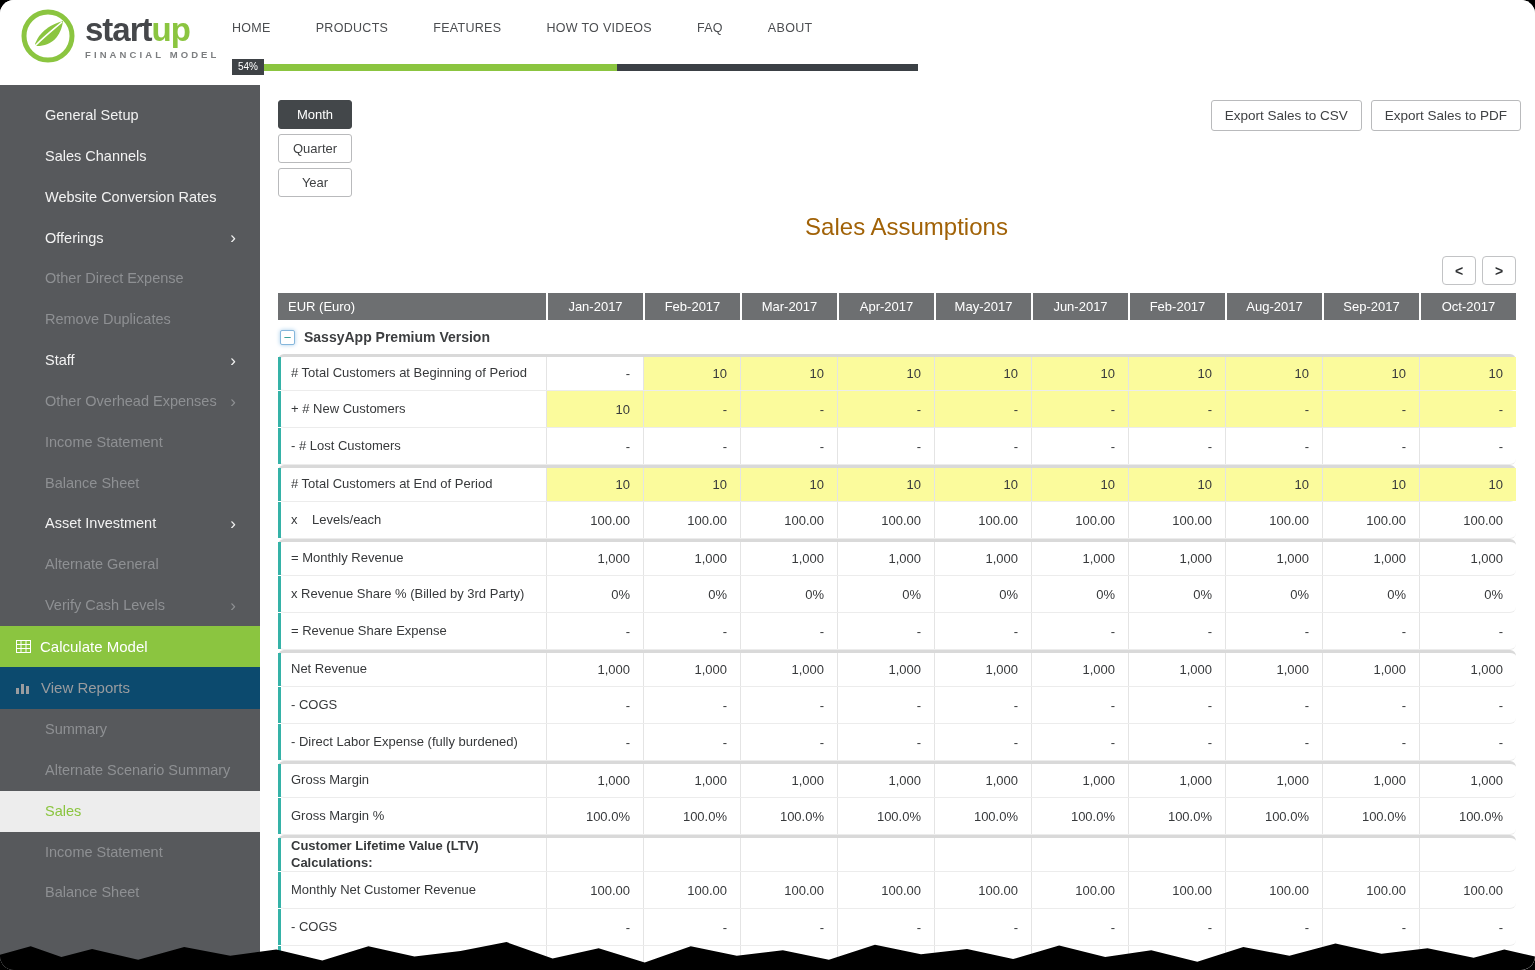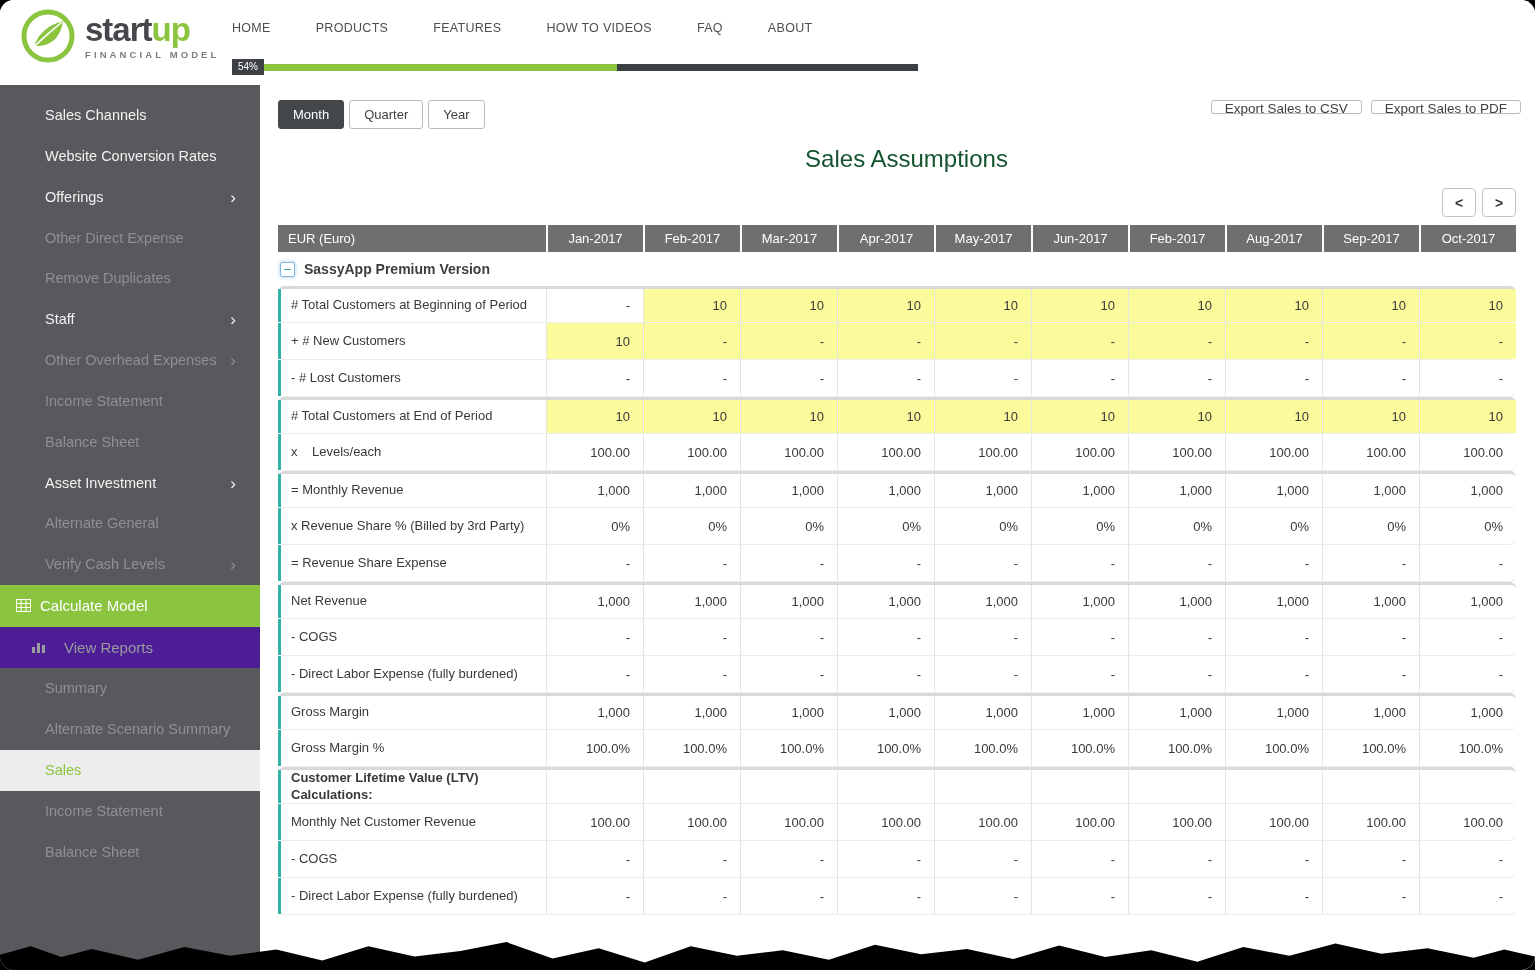--- a/index.html
+++ b/index.html
@@ -18,34 +18,34 @@
   .pchip{background:#3e4246;color:#fff;font-size:10px;padding:3px 6px;line-height:1;}
   .ptrack{flex:1;height:7px;background:#3b4045;}
   .pfill{height:100%;background:#8bc540;}
 
   
   .sidebar{position:absolute;top:85px;left:0;width:260px;bottom:0;background:#57595c;padding-top:10px;z-index:4;overflow:hidden;}
   .sb-item{display:flex;align-items:center;padding:11px 24px 11px 45px;font-size:14.5px;line-height:1.3;}
   .state-enabled{color:#f2f2f2;cursor:pointer;}
   .state-disabled{color:#8e9093;}
   .state-action{background:#8bc540;color:#fff;padding-left:16px;gap:9px;font-size:15px;cursor:pointer;}
-  .state-section{background:#4c1d95;color:#9a9c9f;padding-left:32px;gap:18px;font-size:15px;cursor:pointer;}
+  .state-section{background:#0c4a6e;color:#9a9c9f;padding-left:16px;gap:11px;font-size:15px;cursor:pointer;}
   .state-selected{background:#ededed;color:#8bc540;cursor:pointer;}
   .sb-chev{margin-left:auto;font-size:17px;line-height:1;}
   .sb-icon{display:flex;align-items:center;}
 
   
   .main{position:absolute;top:85px;left:260px;right:0;bottom:0;background:#fff;padding:15px 0 0 18px;}
   .toolbar{display:flex;justify-content:space-between;align-items:flex-start;padding-right:14px;}
-  .toggle-group{display:flex;gap:5px;}
+  .toggle-group{display:flex;gap:5px;flex-direction:column;}
   .tbtn{height:29px;padding:0 14px;font-size:13px;border:1px solid #b9babc;background:#fff;color:#3f4143;border-radius:3px;font-family:inherit;cursor:pointer;}
   .tbtn.active{background:#43474a;color:#fff;border-color:#43474a;}
   .export-buttons{display:flex;gap:9px;}
-  .exbtn{height:14px;padding:0 13px;font-size:13.5px;border:1px solid #b9babc;background:#fff;color:#3f4143;border-radius:3px;font-family:inherit;cursor:pointer;}
-  .page-title{text-align:center;font-size:24px;font-weight:400;color:#14532d;margin-top:16px;}
+  .exbtn{height:31px;padding:0 13px;font-size:13.5px;border:1px solid #b9babc;background:#fff;color:#3f4143;border-radius:3px;font-family:inherit;cursor:pointer;}
+  .page-title{text-align:center;font-size:24px;font-weight:400;color:#a16207;margin-top:16px;}
   .pager{display:flex;justify-content:flex-end;gap:6px;margin:15px 19px 8px 0;}
   .pgbtn{width:34px;height:29px;border:1px solid #c2c3c5;background:#fff;border-radius:4px;font-weight:700;font-size:14px;color:#2f3133;font-family:inherit;cursor:pointer;}
 
   
   .table{width:1238px;}
   .thead{display:grid;grid-template-columns:268px repeat(10,97px);background:#6d6f71;height:27px;}
   .th{color:#fff;font-size:13px;display:flex;align-items:center;justify-content:center;border-left:2px solid #fff;}
   .th-label{justify-content:flex-start;padding-left:10px;border-left:none;}
   .section-row{display:flex;align-items:center;gap:9px;height:34px;padding-left:2px;}
   .collapse-box{width:15px;height:15px;border:1px solid #85b7dc;box-shadow:0 0 4px #a7cdea;border-radius:2px;display:flex;align-items:center;justify-content:center;color:#2e9b93;font-size:13px;line-height:1;background:#fff;cursor:pointer;}
@@ -91,20 +91,23 @@
       </nav>
     <div class="progress">
       <span class="pchip">54%</span>
       <div class="ptrack">
         <div class="pfill" style="width: 54%;"></div>
       </div>
     </div>
   </header>
 
   <aside class="sidebar">
+      <div class="sb-item state-enabled">
+        <span class="sb-label">General Setup</span>
+      </div>
       <div class="sb-item state-enabled">
         <span class="sb-label">Sales Channels</span>
       </div>
       <div class="sb-item state-enabled">
         <span class="sb-label">Website Conversion Rates</span>
       </div>
       <div class="sb-item state-enabled">
         <span class="sb-label">Offerings</span>
         <span class="sb-chev">›</span>
       </div>

